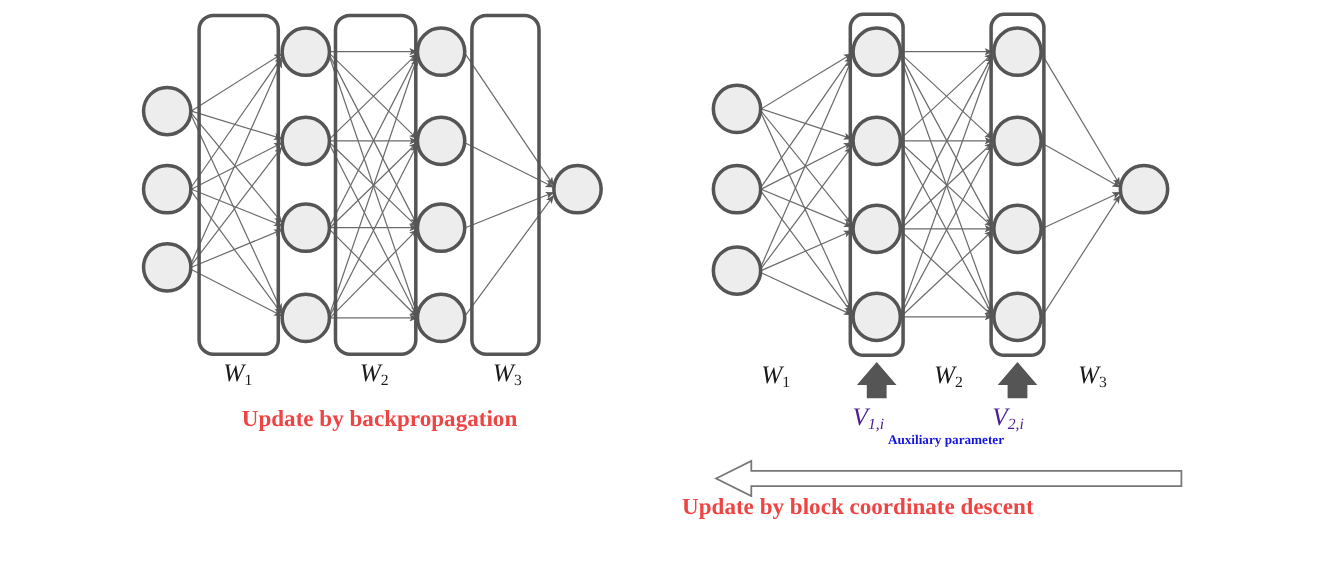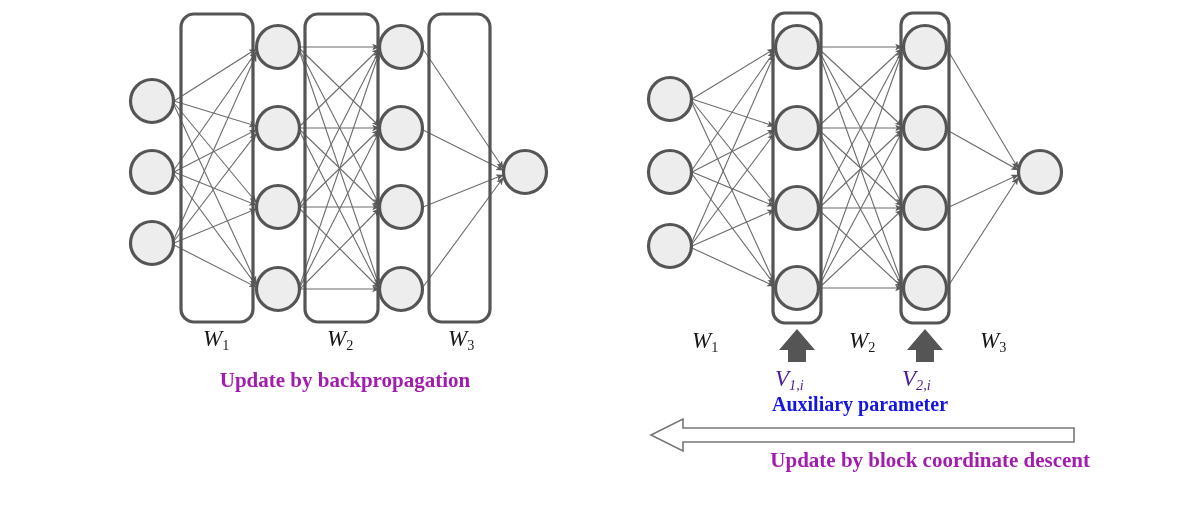--- a/index.html
+++ b/index.html
@@ -27,47 +27,47 @@
     left: 0;
     top: 0;
     width: 1203px;
     height: 515px;
     display: block;
   }
   .caption {
     position: absolute;
     font-family: "Liberation Serif", "DejaVu Serif", serif;
     font-weight: bold;
-    color: #a21caf;
+    color: #ef4444;
     white-space: nowrap;
     letter-spacing: 0px;
   }
   .caption-left {
     left: 0;
     top: 368px;
     width: 690px;
     text-align: center;
     font-size: 21px;
   }
   .caption-bcd {
     left: 620px;
     top: 448px;
     width: 470px;
-    text-align: right;
+    text-align: left;
     font-size: 21px;
   }
   .aux-label {
     position: absolute;
     left: 760px;
     top: 393px;
     width: 200px;
     text-align: center;
     font-family: "Liberation Serif", "DejaVu Serif", serif;
     font-weight: bold;
-    font-size: 20px;
+    font-size: 12px;
     color: #1515e0;
     white-space: nowrap;
   }
   .math-label {
     position: absolute;
     font-family: Liberation Serif, serif;
     font-style: italic;
     font-size: 23px;
     color: #1a1a1a;
     white-space: nowrap;

